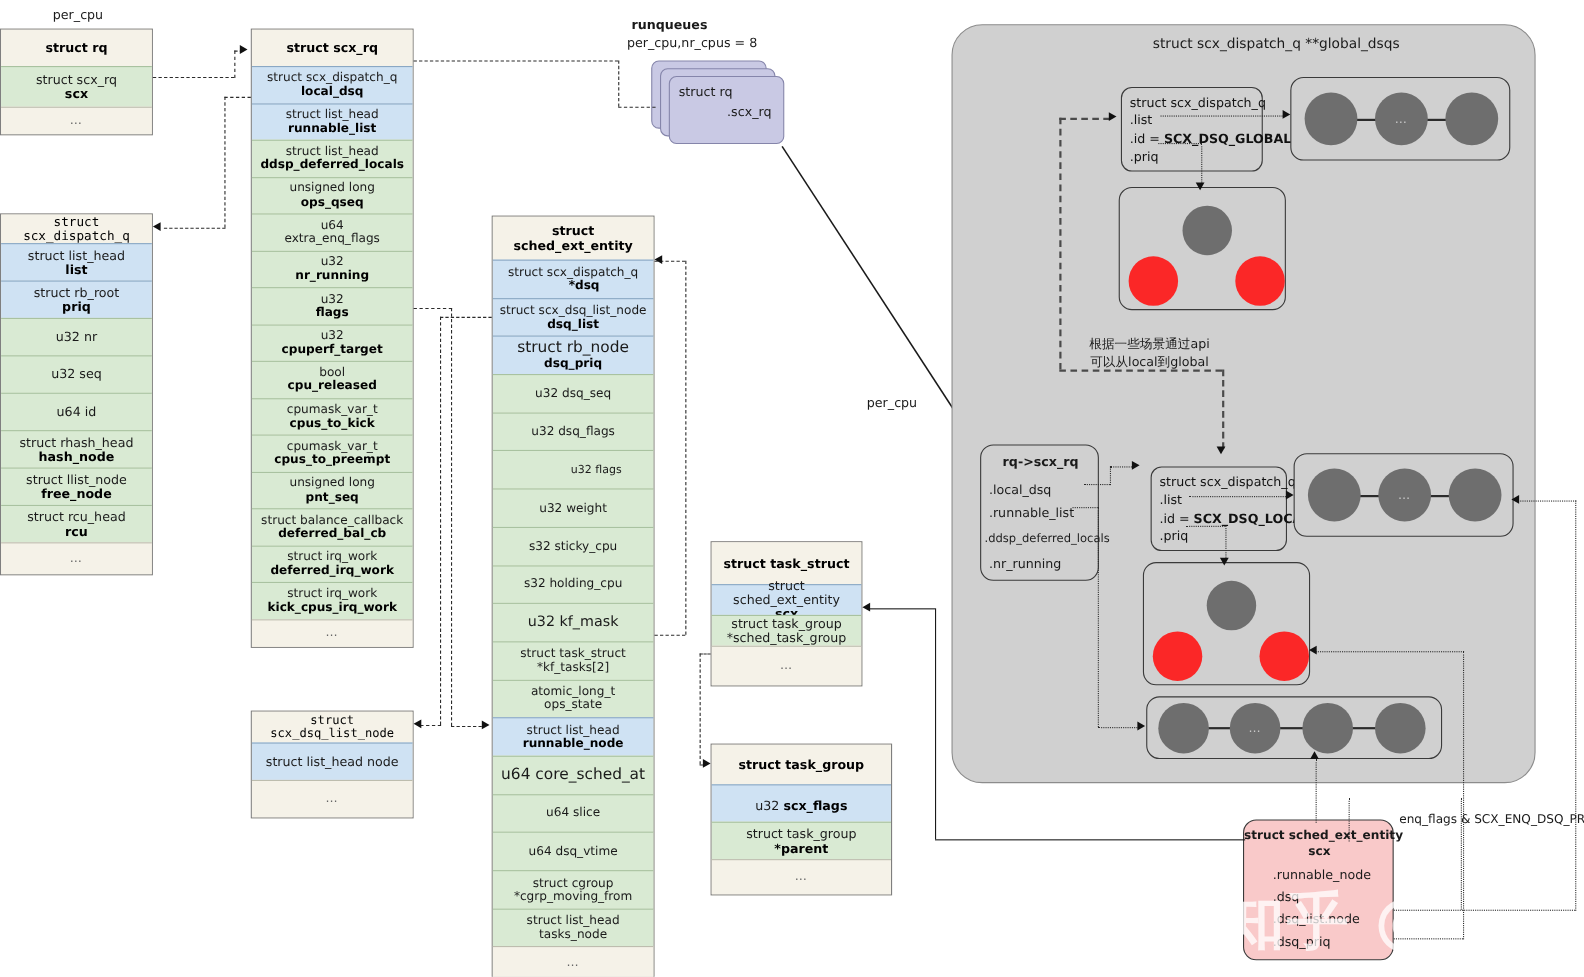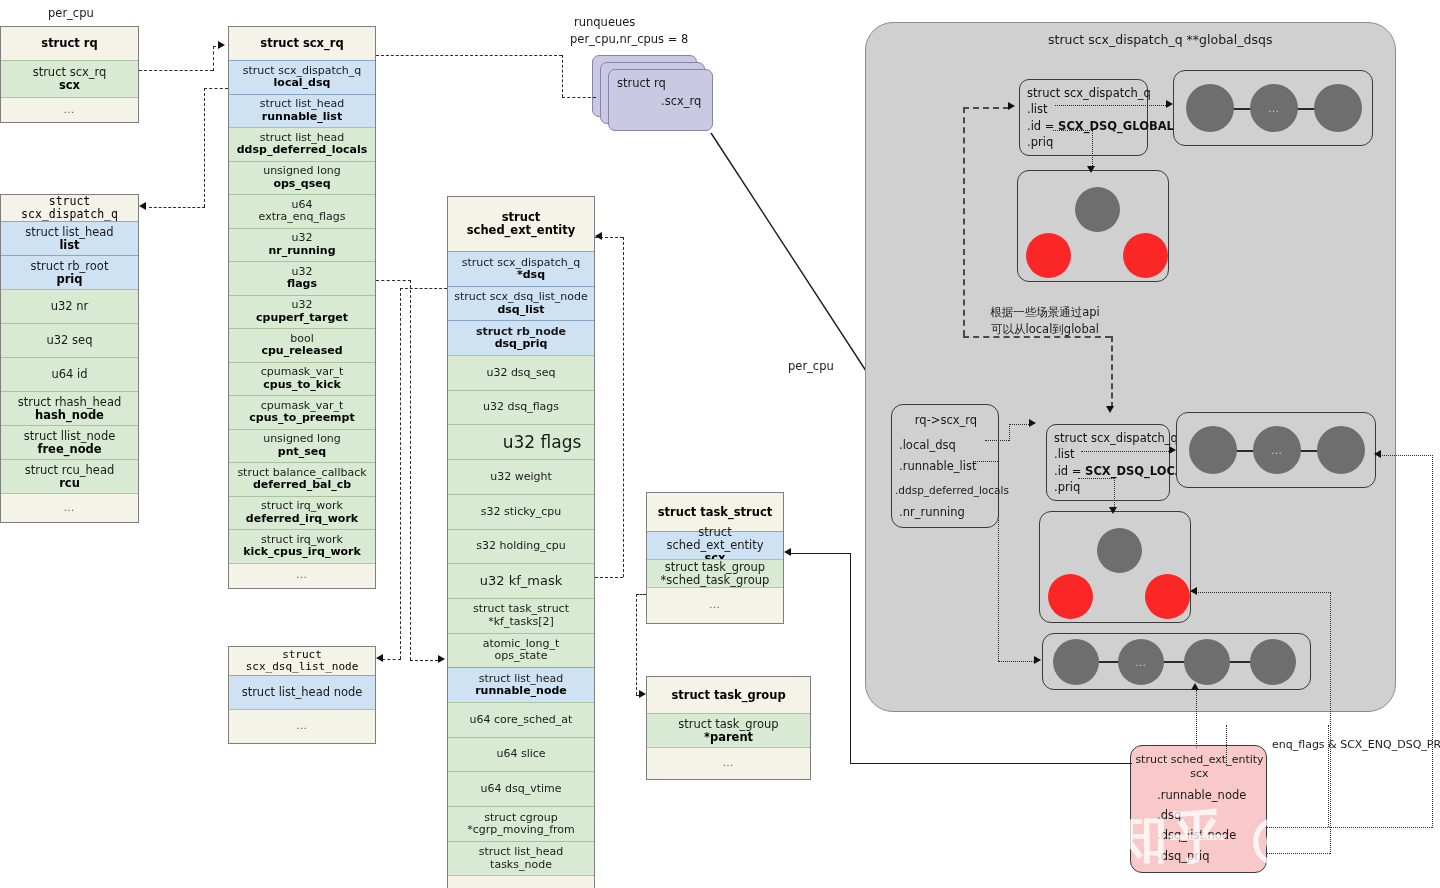--- a/index.html
+++ b/index.html
@@ -31,21 +31,21 @@
   .row.blue { background:#cfe2f3; border-top:1px solid #8aa8c4; }
   .row.green { background:#d9ead3; border-top:1px solid #a9c2a0; }
   .row.cream { background:#f5f2e8; border-top:1px solid #bdbdae; }
   .row .t1 { font-size:11.5px; color:#1a1a1a; }
   .row .t2 { font-size:11.5px; color:#000; font-weight:bold; }
   .row .mono { font-family:"DejaVu Sans Mono","Liberation Mono",monospace; }
   .row .ell { font-size:11px; color:#666; letter-spacing:1px; }
 
   
   .lbl { position:absolute; font-size:11.5px; color:#1a1a1a; white-space:nowrap; }
-  .lbl.b { font-weight:normal; }
+  .lbl.b { font-weight:bold; }
   .lbl.c { text-align:center; }
 
   
   .rq-card {
     position:absolute; background:#c9c9e4; border:1px solid #8585aa;
     border-radius:7px;
   }
 
   
   .gray-panel {
@@ -252,44 +252,44 @@
     </div>
     <div class="row blue" style="height: 34px;">
       <div class="t1">struct list_head node</div>
     </div>
     <div class="row cream" style="height: 34px;">
       <div class="ell">…</div>
     </div>
   </div>
 
 <div class="struct-box" id="box-sched-ext-entity" style="left:447px; top:196px; width:148px;">
-    <div class="row hdr" style="height: 54px;">
+    <div class="row hdr" style="height: 39px;">
       <div class="t2">struct</div>
       <div class="t2">sched_ext_entity</div>
     </div>
     <div class="row blue" style="height: 34.7px;">
       <div class="t1" style="font-size: 11px;">struct scx_dispatch_q</div>
       <div class="t2" style="font-size: 11px; margin-left: 20px;">*dsq</div>
     </div>
     <div class="row blue" style="height: 34.7px;">
       <div class="t1" style="font-size: 11px;">struct scx_dsq_list_node</div>
       <div class="t2" style="font-size: 11px;">dsq_list</div>
     </div>
     <div class="row blue" style="height: 34.7px;">
-      <div class="t1" style="font-size: 11px; font-weight: bold;">struct rb_node</div>
+      <div class="t1" style="font-size: 14px;">struct rb_node</div>
       <div class="t2" style="font-size: 11px;">dsq_priq</div>
     </div>
     <div class="row green" style="height: 34.7px;">
       <div class="t1" style="font-size: 11px;">u32 dsq_seq</div>
     </div>
     <div class="row green" style="height: 34.7px;">
       <div class="t1" style="font-size: 11px;">u32 dsq_flags</div>
     </div>
     <div class="row green" style="height: 34.7px;">
-      <div class="t1" style="font-size: 17px; padding-left: 42px;">u32 flags</div>
+      <div class="t1" style="font-size: 10px; padding-left: 42px;">u32 flags</div>
     </div>
     <div class="row green" style="height: 34.7px;">
       <div class="t1" style="font-size: 11px;">u32 weight</div>
     </div>
     <div class="row green" style="height: 34.7px;">
       <div class="t1" style="font-size: 11px;">s32 sticky_cpu</div>
     </div>
     <div class="row green" style="height: 34.7px;">
       <div class="t1" style="font-size: 11px;">s32 holding_cpu</div>
     </div>
@@ -302,21 +302,21 @@
     </div>
     <div class="row green" style="height: 34.7px;">
       <div class="t1" style="font-size: 11px;">atomic_long_t</div>
       <div class="t1" style="font-size: 11px;">ops_state</div>
     </div>
     <div class="row blue" style="height: 34.7px;">
       <div class="t1" style="font-size: 11px;">struct list_head</div>
       <div class="t2" style="font-size: 11px;">runnable_node</div>
     </div>
     <div class="row green" style="height: 34.7px;">
-      <div class="t1" style="font-size: 11px;">u64 core_sched_at</div>
+      <div class="t1" style="font-size: 14px;">u64 core_sched_at</div>
     </div>
     <div class="row green" style="height: 34.7px;">
       <div class="t1" style="font-size: 11px;">u64 slice</div>
     </div>
     <div class="row green" style="height: 34.7px;">
       <div class="t1" style="font-size: 11px;">u64 dsq_vtime</div>
     </div>
     <div class="row green" style="height: 34.7px;">
       <div class="t1" style="font-size: 11px;">struct cgroup</div>
       <div class="t1" style="font-size: 11px;">*cgrp_moving_from</div>
@@ -342,20 +342,23 @@
       <div class="t1">struct task_group</div>
       <div class="t1">*sched_task_group</div>
     </div>
     <div class="row cream" style="height: 36px;">
       <div class="ell">…</div>
     </div>
   </div>
 <div class="struct-box" id="box-task-group" style="left:646px; top:676px; width:165px;">
     <div class="row hdr" style="height: 36px;">
       <div class="t2">struct task_group</div>
+    </div>
+    <div class="row blue" style="height: 34px;">
+      <div><span class="t1">u32 </span><span class="t2">scx_flags</span></div>
     </div>
     <div class="row green" style="height: 34px;">
       <div class="t1">struct task_group</div>
       <div class="t2">*parent</div>
     </div>
     <div class="row cream" style="height: 32px;">
       <div class="ell">…</div>
     </div>
   </div>
 

